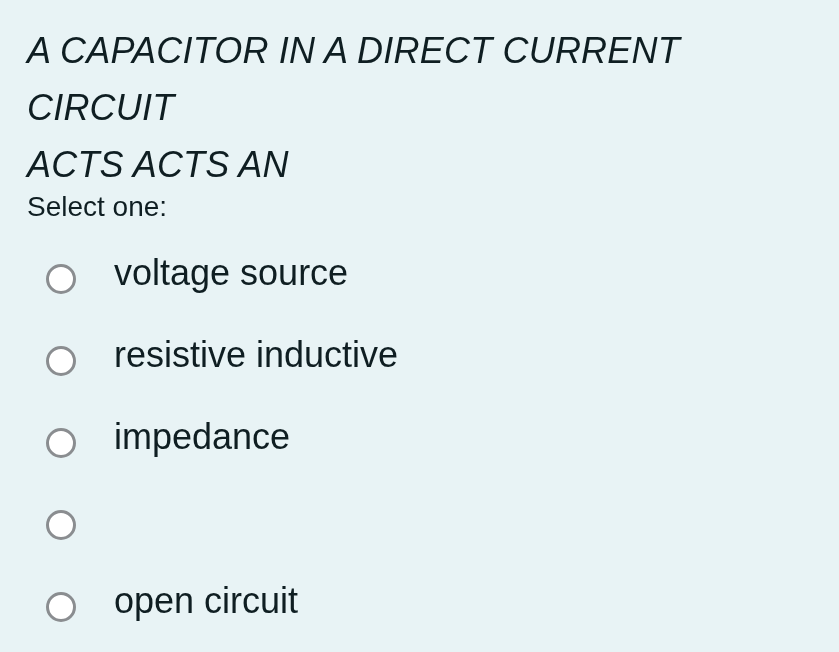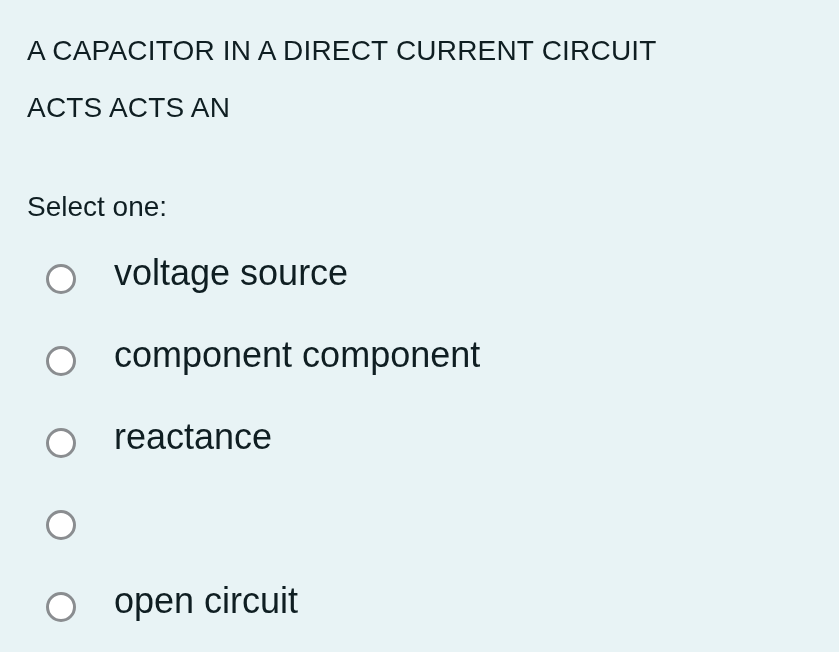--- a/index.html
+++ b/index.html
@@ -5,21 +5,21 @@
   html, body { margin:0; padding:0; }
   body {
     width:839px; height:652px; overflow:hidden;
     background:#e8f3f5;
     font-family:"Liberation Sans", sans-serif;
     color:#0f1e22;
     position:relative;
   }
   .question {
     position:absolute; left:27px; top:22px; width:810px;
-    font-size:28px; line-height:57px; letter-spacing:0.2px;
+    font-size:36px; line-height:57px; letter-spacing:0.2px;font-style:italic;
   }
   .prompt {
     position:absolute; left:27px; top:184px;
     font-size:28px; line-height:46px;
   }
   .option {
     position:absolute; left:46px; height:50px; width:600px;
     display:flex; align-items:center; cursor:pointer;text-align:right;
   }
   .radio {
@@ -41,26 +41,26 @@
 
 <div class="prompt">Select one:</div>
 
 <div class="option" style="top:254px">
   <span class="radio"></span>
   <span class="opt-label">voltage source</span>
 </div>
 
 <div class="option" style="top:336px">
   <span class="radio"></span>
-  <span class="opt-label">component component</span>
+  <span class="opt-label">resistive inductive</span>
 </div>
 
 <div class="option" style="top:418px">
   <span class="radio"></span>
-  <span class="opt-label">reactance</span>
+  <span class="opt-label">impedance</span>
 </div>
 
 <div class="option" style="top:500px">
   <span class="radio"></span>
 </div>
 
 <div class="option" style="top:582px">
   <span class="radio"></span>
   <span class="opt-label">open circuit</span>
 </div>

